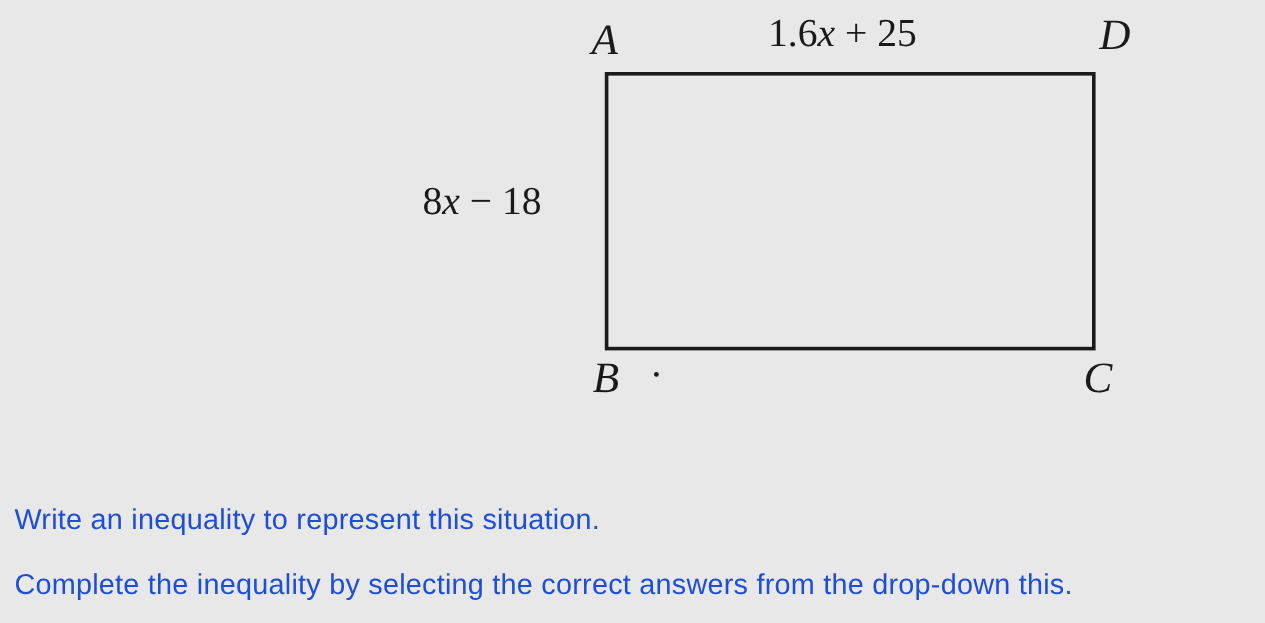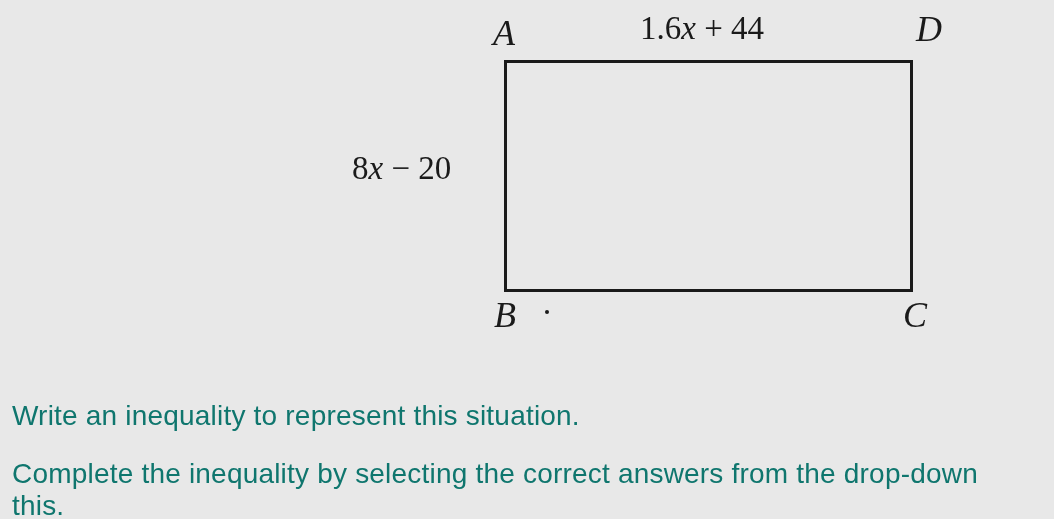--- a/index.html
+++ b/index.html
@@ -52,24 +52,25 @@
     .var-x {
       font-style: italic;
     }
     .text-area {
       position: absolute;
       left: 12px;
       top: 400px;
       right: 20px;
     }
     .instruction-line {
-      font-size: 28px;
-      color: #0f766e;
+      font-size: 24px;
+      color: #1d4ed8;
       margin-bottom: 26px;
       letter-spacing: 0.2px;
+      margin-top: 20px;
     }
     .dot {
       position: absolute;
       left: 545px;
       top: 310px;
       width: 4px;
       height: 4px;
       background: #1a1a1a;
       border-radius: 50%;
     }
@@ -79,25 +80,25 @@
 
 <div class="diagram-area">
   <div class="rect-shape"></div>
 
   <div class="vertex-label vertex-a">A</div>
   <div class="vertex-label vertex-d">D</div>
   <div class="vertex-label vertex-b">B</div>
   <div class="vertex-label vertex-c">C</div>
 
   <div class="side-label side-top">
-    <span>1.6</span><span class="var-x">x</span><span> + </span><span>44</span>
+    <span>1.6</span><span class="var-x">x</span><span> + </span><span>25</span>
   </div>
 
   <div class="side-label side-left">
-    <span>8</span><span class="var-x">x</span><span> − </span><span>20</span>
+    <span>8</span><span class="var-x">x</span><span> − </span><span>18</span>
   </div>
 
   <div class="dot"></div>
 </div>
 
 <div class="text-area">
   <div class="instruction-line">Write an inequality to represent this situation.</div>
   <div class="instruction-line">Complete the inequality by selecting the correct answers from the drop-down this.</div>
 </div>
 

